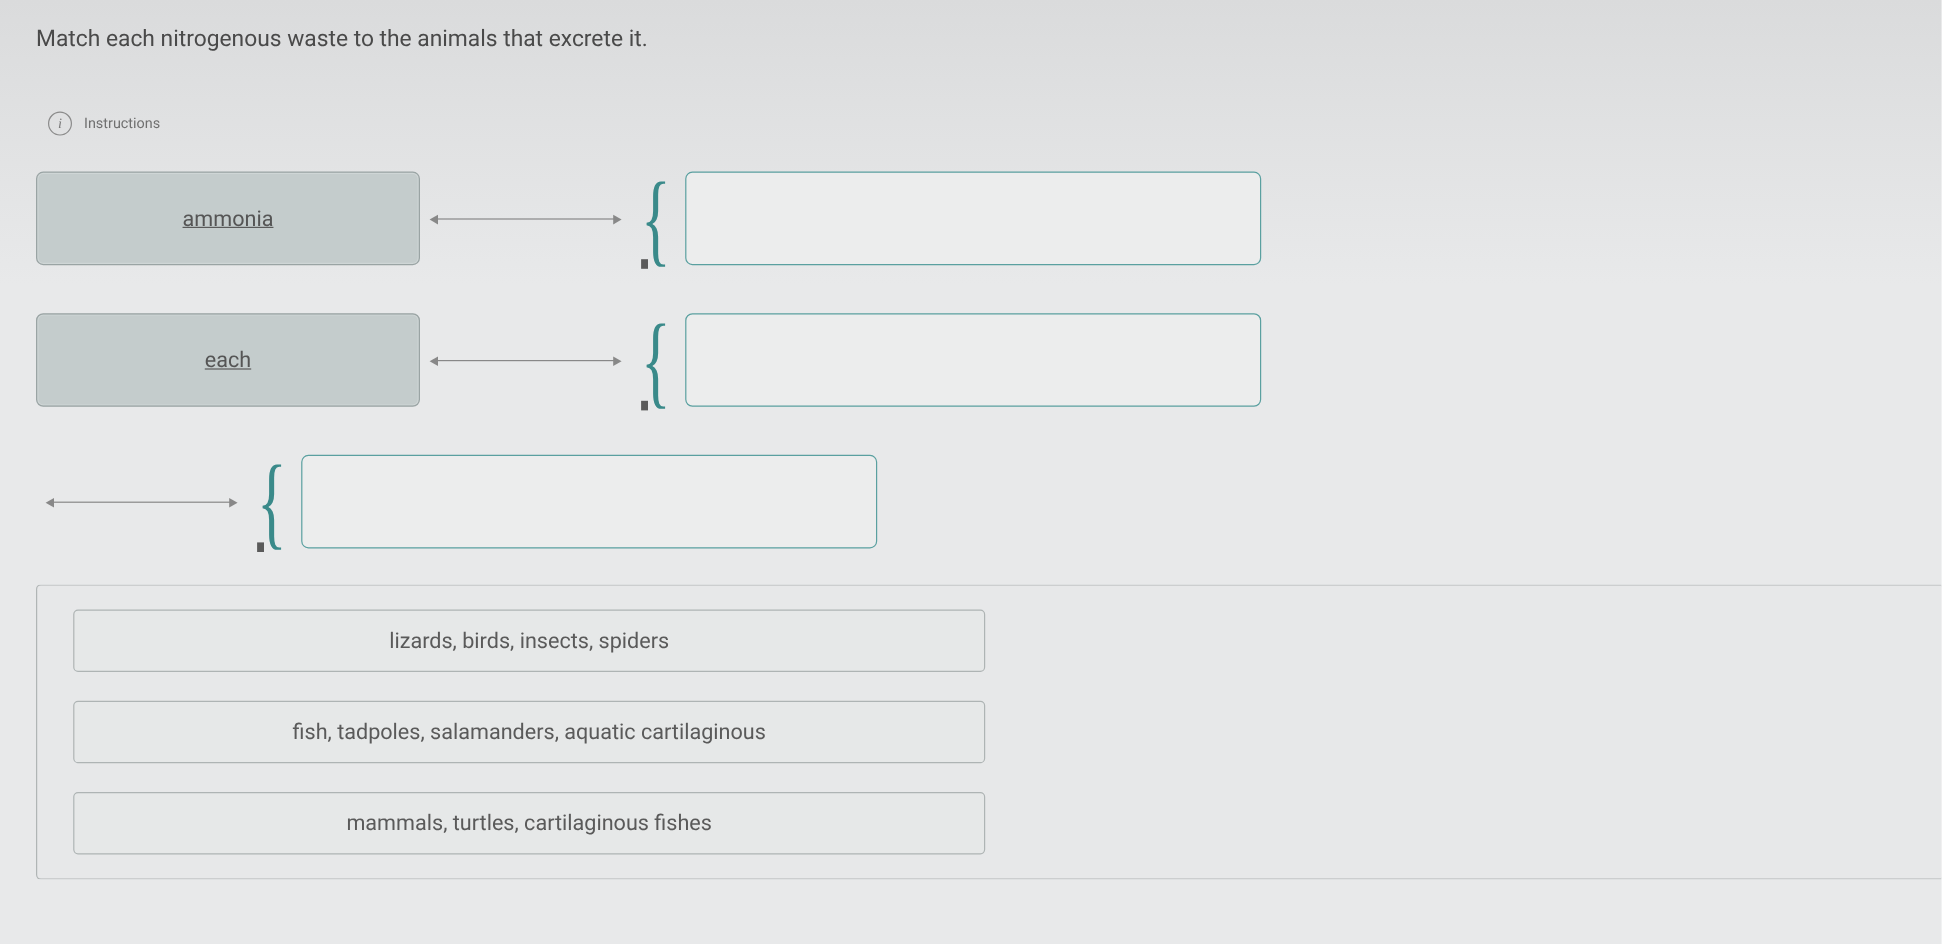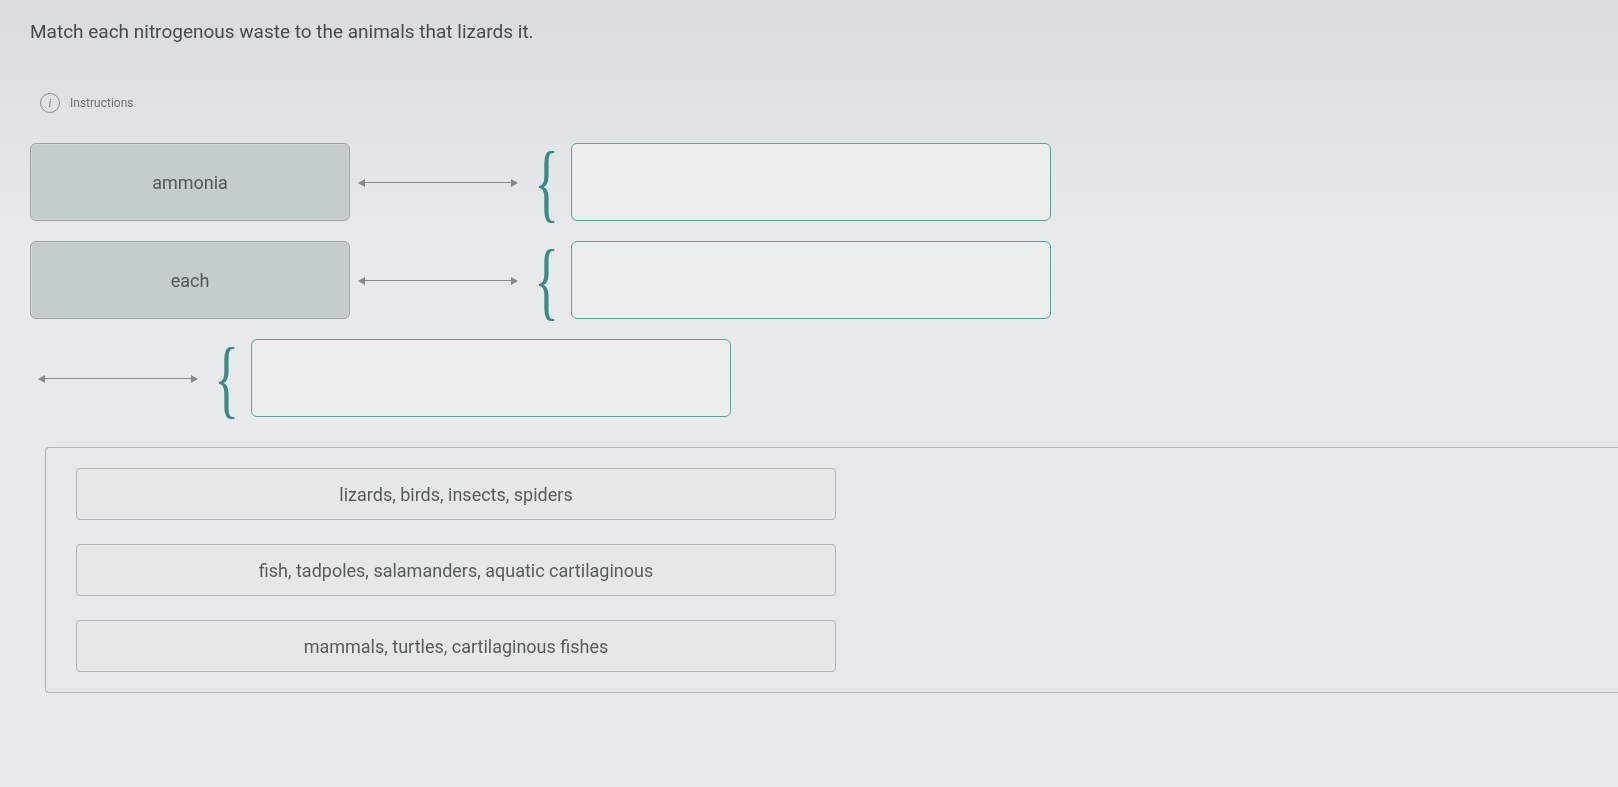--- a/index.html
+++ b/index.html
@@ -39,22 +39,23 @@
     color: #7a7a7a;
     line-height: 1;
   }
   .instructions-label {
     font-size: 12px;
     color: #707070;
   }
   .matching-area {
     display: flex;
     flex-direction: column;
-    gap: 20px;
+    gap: 40px;
     margin-bottom: 30px;
+    text-decoration: underline;
   }
   .match-row {
     display: flex;
     align-items: center;
   }
   .category-box {
     width: 320px;
     height: 78px;
     background: #c4cccc;
     border: 1px solid #9aa4a4;
@@ -116,41 +117,40 @@
   .answer-bank {
     border: 1px solid #b0b5b5;
     border-right: none;
     border-radius: 4px 0 0 4px;
     padding: 20px 20px 20px 30px;
     display: flex;
     flex-wrap: wrap;
     gap: 24px 44px;
     background: rgba(230,231,232,0.4);
     margin-right: -30px;
-    margin-left: 15px;
   }
   .answer-chip {
     height: 52px;
     padding: 0 40px;
     background: #e6e8e8;
     border: 1px solid #aeb4b4;
     border-radius: 4px;
     display: flex;
     align-items: center;
     justify-content: center;
     font-size: 18px;
     color: #5a5a5a;
     min-width: 760px;
     cursor: grab;
   }
 </style>
 </head>
 <body>
 
-<div class="question-text">Match each nitrogenous waste to the animals that lizards it.</div>
+<div class="question-text">Match each nitrogenous waste to the animals that excrete it.</div>
 
 <div class="instructions-row">
   <span class="info-icon">i</span>
   <span class="instructions-label">Instructions</span>
 </div>
 
 <div class="matching-area">
 
   <div class="match-row">
     <div class="category-box">ammonia</div>

